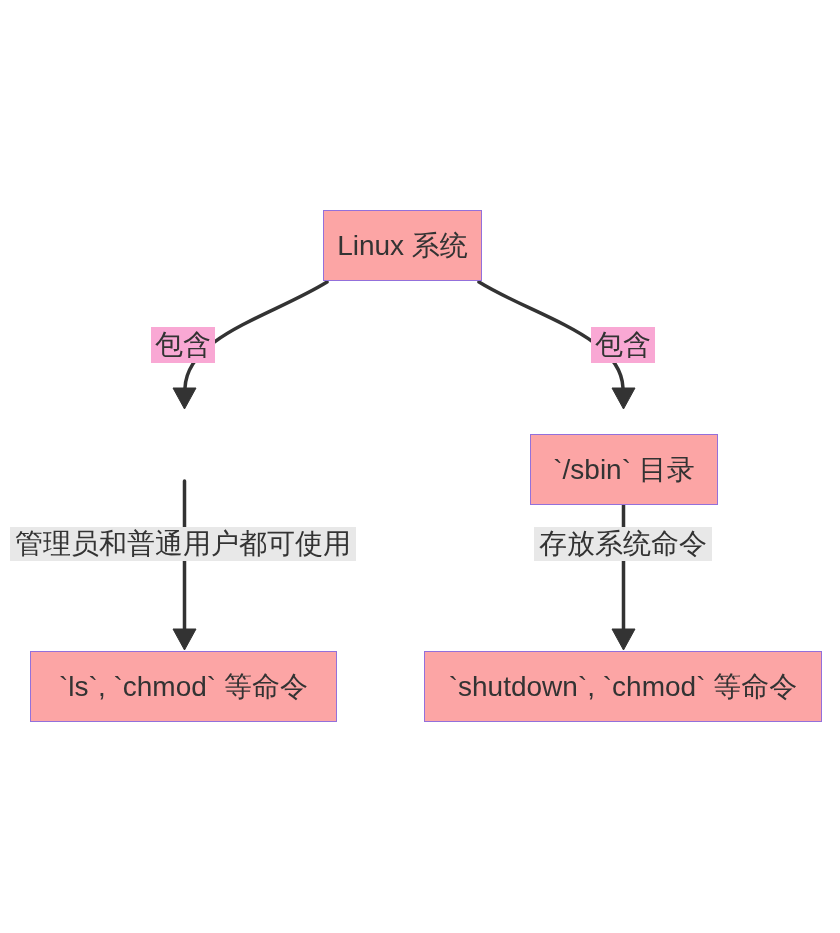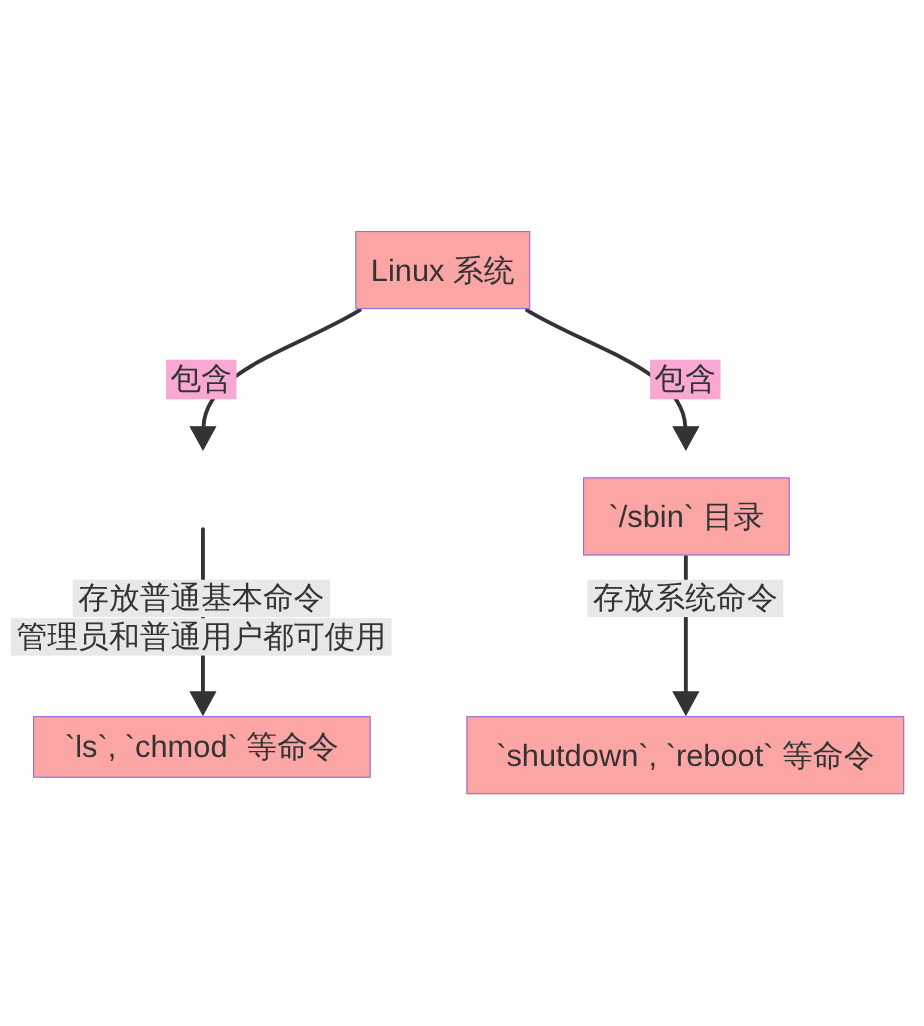--- a/index.html
+++ b/index.html
@@ -96,34 +96,33 @@
 
   <div class="node" style="left:323px; top:210px; width:159px; height:71px;">
     <span>Linux 系统</span>
   </div>
 
 
   <div class="node" style="left:530px; top:434px; width:188px; height:71px;text-align:center;">
     <span>`/sbin` 目录</span>
   </div>
 
-  <div class="node" style="left:30px; top:651px; width:307px; height:56px;">
+  <div class="node" style="left:30px; top:651px; width:307px; height:71px;">
     <span>`ls`, `chmod` 等命令</span>
   </div>
 
   <div class="node" style="left:424px; top:651px; width:398px; height:71px;">
-    <span>`shutdown`, `reboot` 等命令</span>
+    <span>`shutdown`, `chmod` 等命令</span>
   </div>
 
   <div class="edge-label" style="left:183px; top:345px;">包含</div>
 
   <div class="edge-label" style="left:623px; top:345px;">包含</div>
 
   <div class="edge-desc" style="left:183px; top:527px;">
-    <span class="line">存放普通基本命令</span>
     <span class="line">管理员和普通用户都可使用</span>
   </div>
 
   <div class="edge-desc" style="left:623px; top:527px;justify-content:center;">
     <span class="line">存放系统命令</span>
   </div>
 
 
 </div>
 

